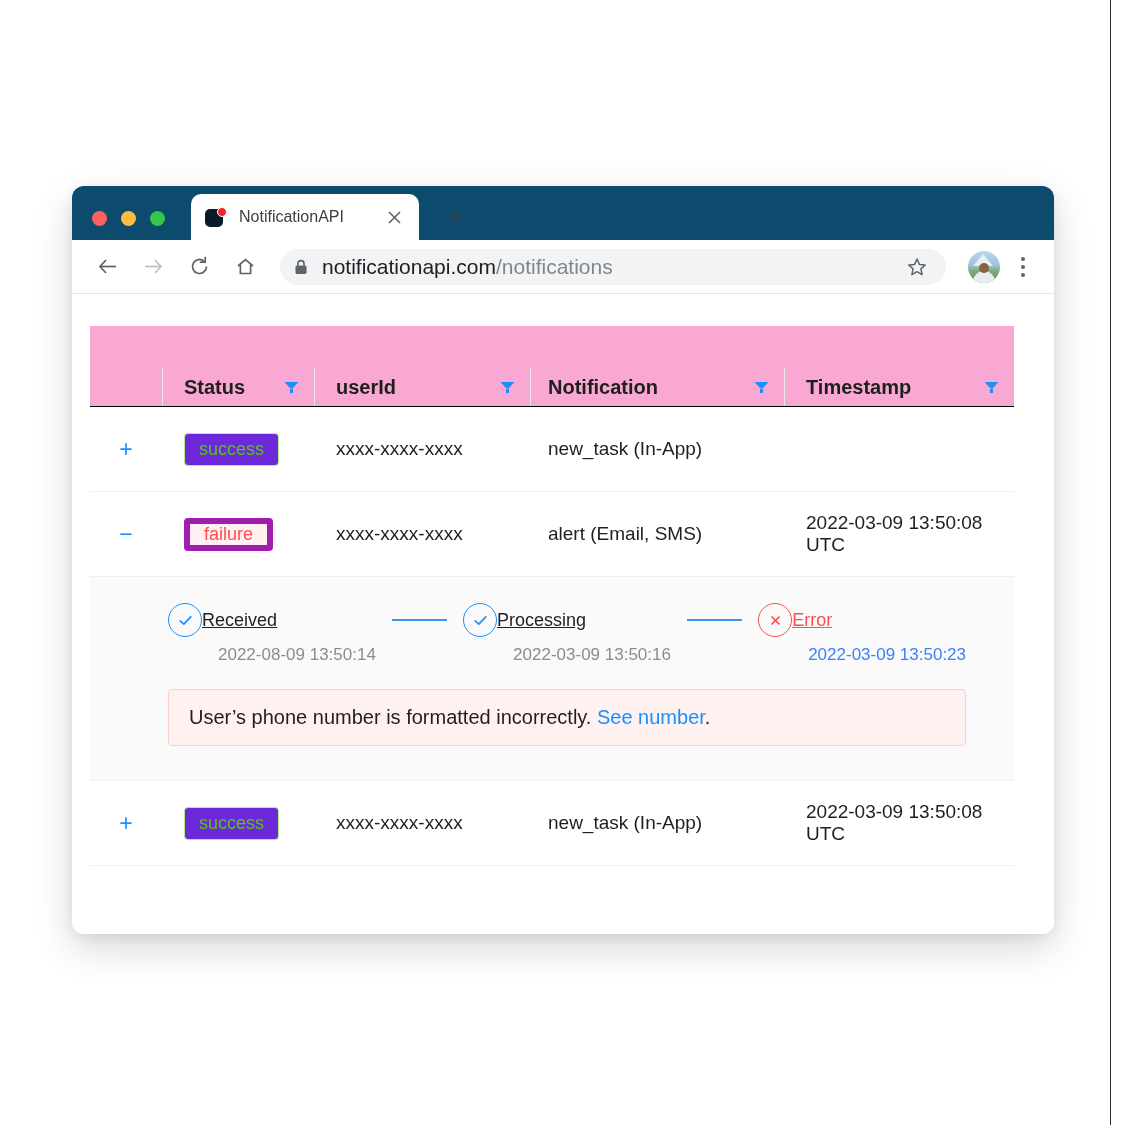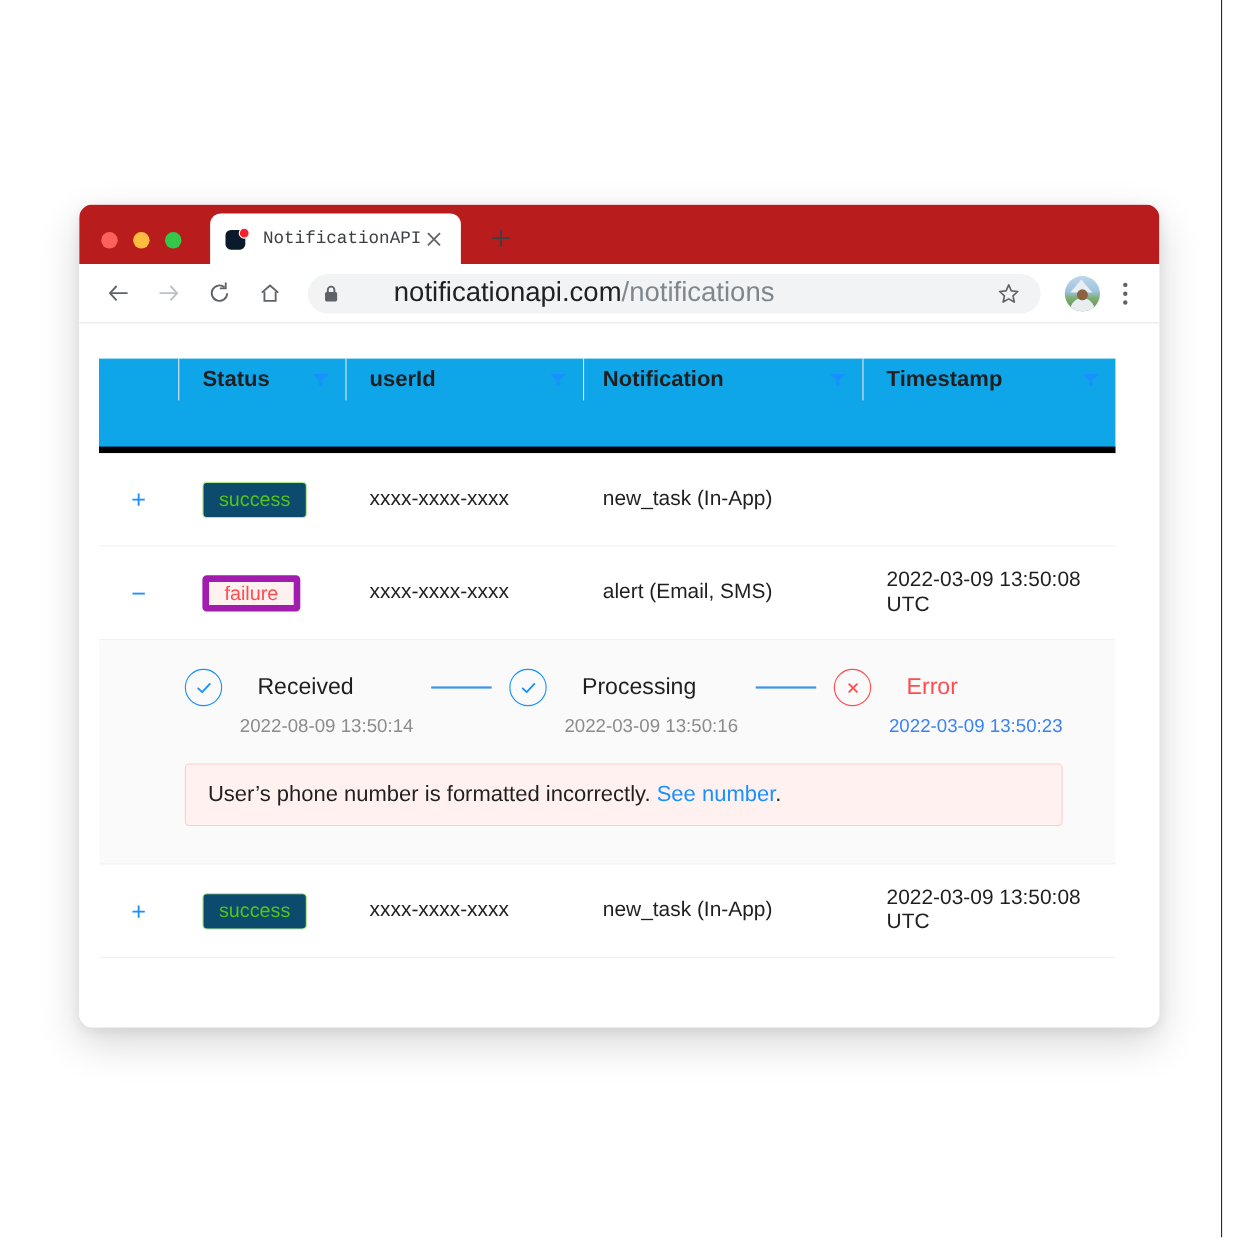--- a/index.html
+++ b/index.html
@@ -35,23 +35,22 @@
     height: 748px;
     background: #ffffff;
     border-radius: 12px;
     box-shadow: 0 14px 38px rgba(0,0,0,0.16), 0 3px 12px rgba(0,0,0,0.07);
     overflow: hidden;
   }
 
   
   .tabstrip {
     height: 54px;
-    background: #b91c1c;
+    background: #0c4a6e;
     position: relative;
-    font-family: Liberation Mono, monospace;
   }
   .traffic-lights {
     position: absolute;
     left: 20px;
     top: 25px;
     display: flex;
     gap: 14px;
   }
   .light {
     width: 15px;
@@ -165,25 +164,24 @@
     min-width: 0;
   }
   .lock-icon {
     width: 14px;
     height: 16px;
     margin-right: 14px;
     flex: 0 0 auto;
     color: #5f6368;
   }
   .url {
-    font-size: 25px;
+    font-size: 21px;
     color: #202124;
     white-space: nowrap;
     overflow: hidden;
-    margin-left: 36px;
   }
   .url .path { color: #80868b; }
   .star-btn {
     width: 30px;
     height: 30px;
     margin-left: auto;
     display: flex;
     align-items: center;
     justify-content: center;
     color: #5f6368;
@@ -252,25 +250,25 @@
     padding: 32px 0 0 0;
     box-sizing: border-box;
   }
   .table {
     margin: 0 18px 0 18px;
     width: 924px;
     box-sizing: border-box;
   }
 
   .thead {
-    background: #0ea5e9;
+    background: #f9a8d4;
     height: 80px;
     display: flex;
-    align-items: flex-start;
-    border-bottom: 6px solid #000000;
+    align-items: flex-end;
+    border-bottom: 1px solid #000000;
   }
   .th {
     display: flex;
     align-items: center;
     height: 38px;
     box-sizing: border-box;
     position: relative;
   }
   .th .divider {
     position: absolute;
@@ -337,21 +335,21 @@
     display: inline-flex;
     align-items: center;
     justify-content: center;
     height: 33px;
     padding: 0 14px;
     border-radius: 4px;
     font-size: 18px;
     box-sizing: border-box;
   }
   .badge.success {
-    background: #0c4a6e;
+    background: #6d28d9;
     border: 1px solid #b7eb8f;
     color: #52c41a;
   }
   .badge.failure {
     background: #fff1f0;
     border: 6px solid #a21caf;
     color: #ff4d4f;
   }
 
   
@@ -386,24 +384,25 @@
     justify-content: center;
     color: #1890ff;
     flex: 0 0 auto;
     box-sizing: border-box;
   }
   .step-circle.error {
     border-color: #ff4d4f;
     color: #ff4d4f;
   }
   .step-label {
-    margin-left: 32px;
-    font-size: 21px;
+    margin-left: 0;
+    font-size: 18px;
     color: #1f1f1f;
     white-space: nowrap;
+    text-decoration: underline;
   }
   .step-label.error { color: #ff4d4f; }
   .step-time {
     margin-top: 6px;
     margin-left: 50px;
     font-size: 17px;
     color: #8c8c8c;
     white-space: nowrap;
   }
   .step-time.error { color: #3b82f6; }

